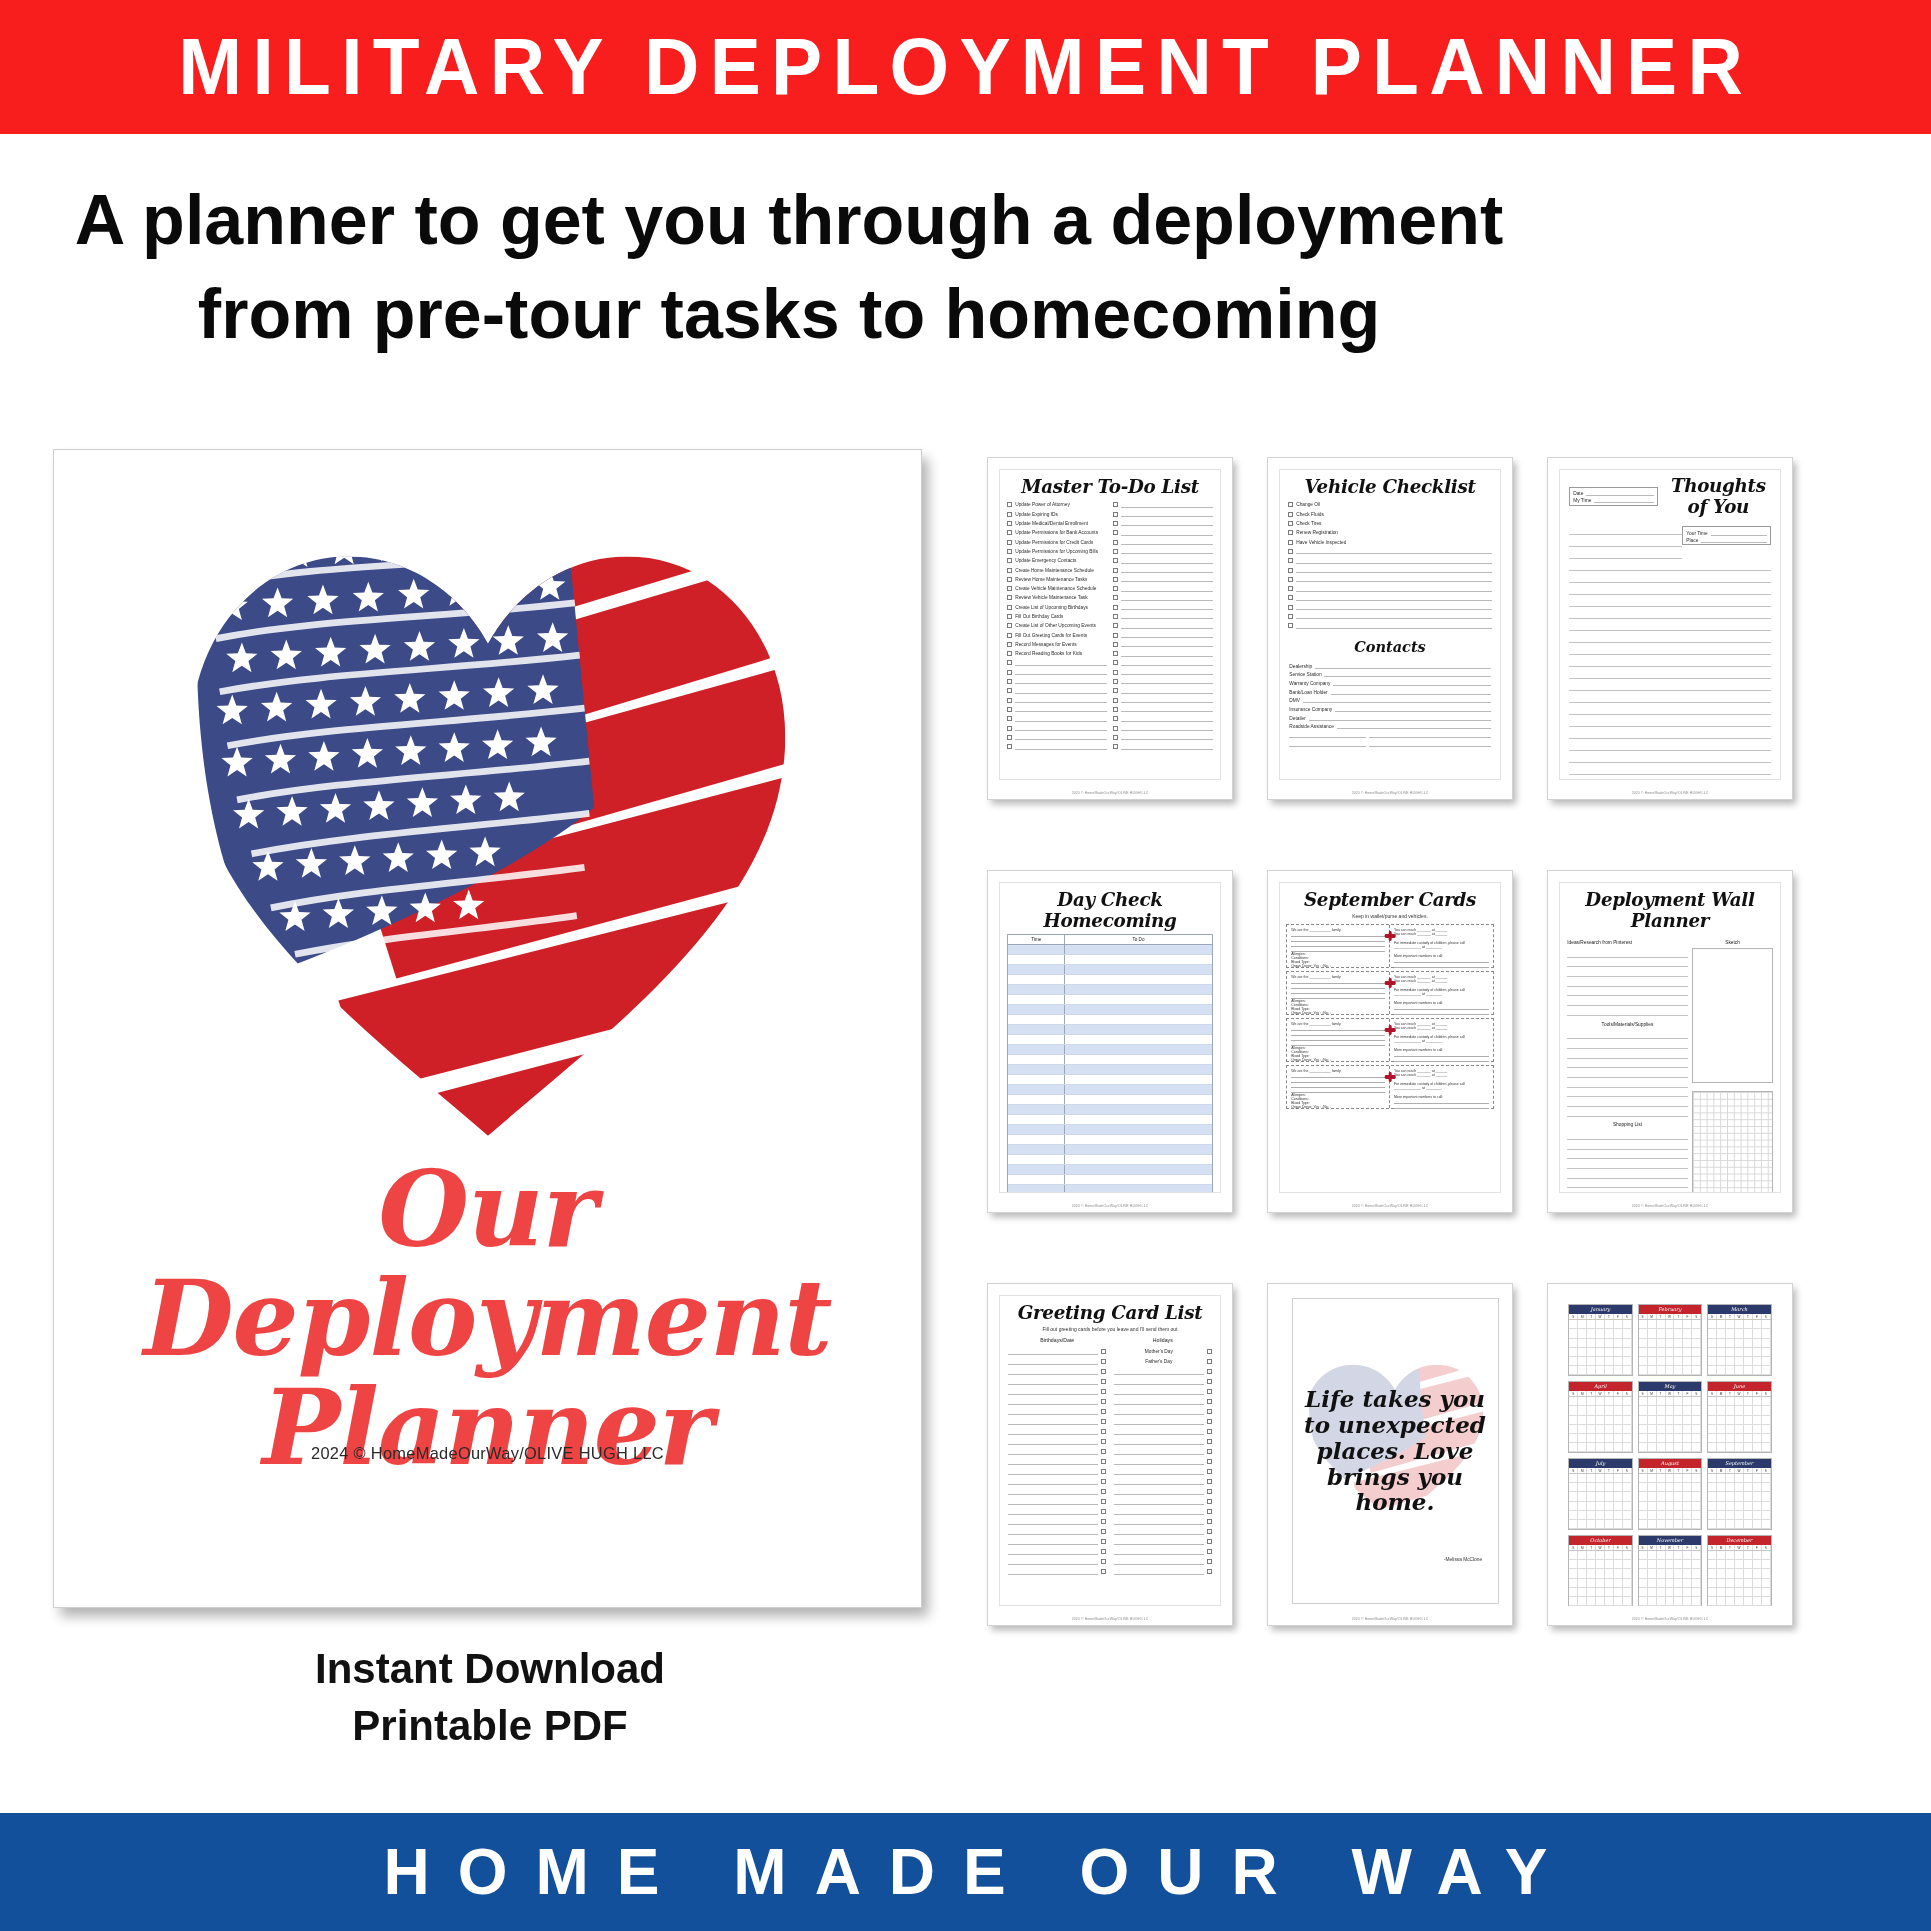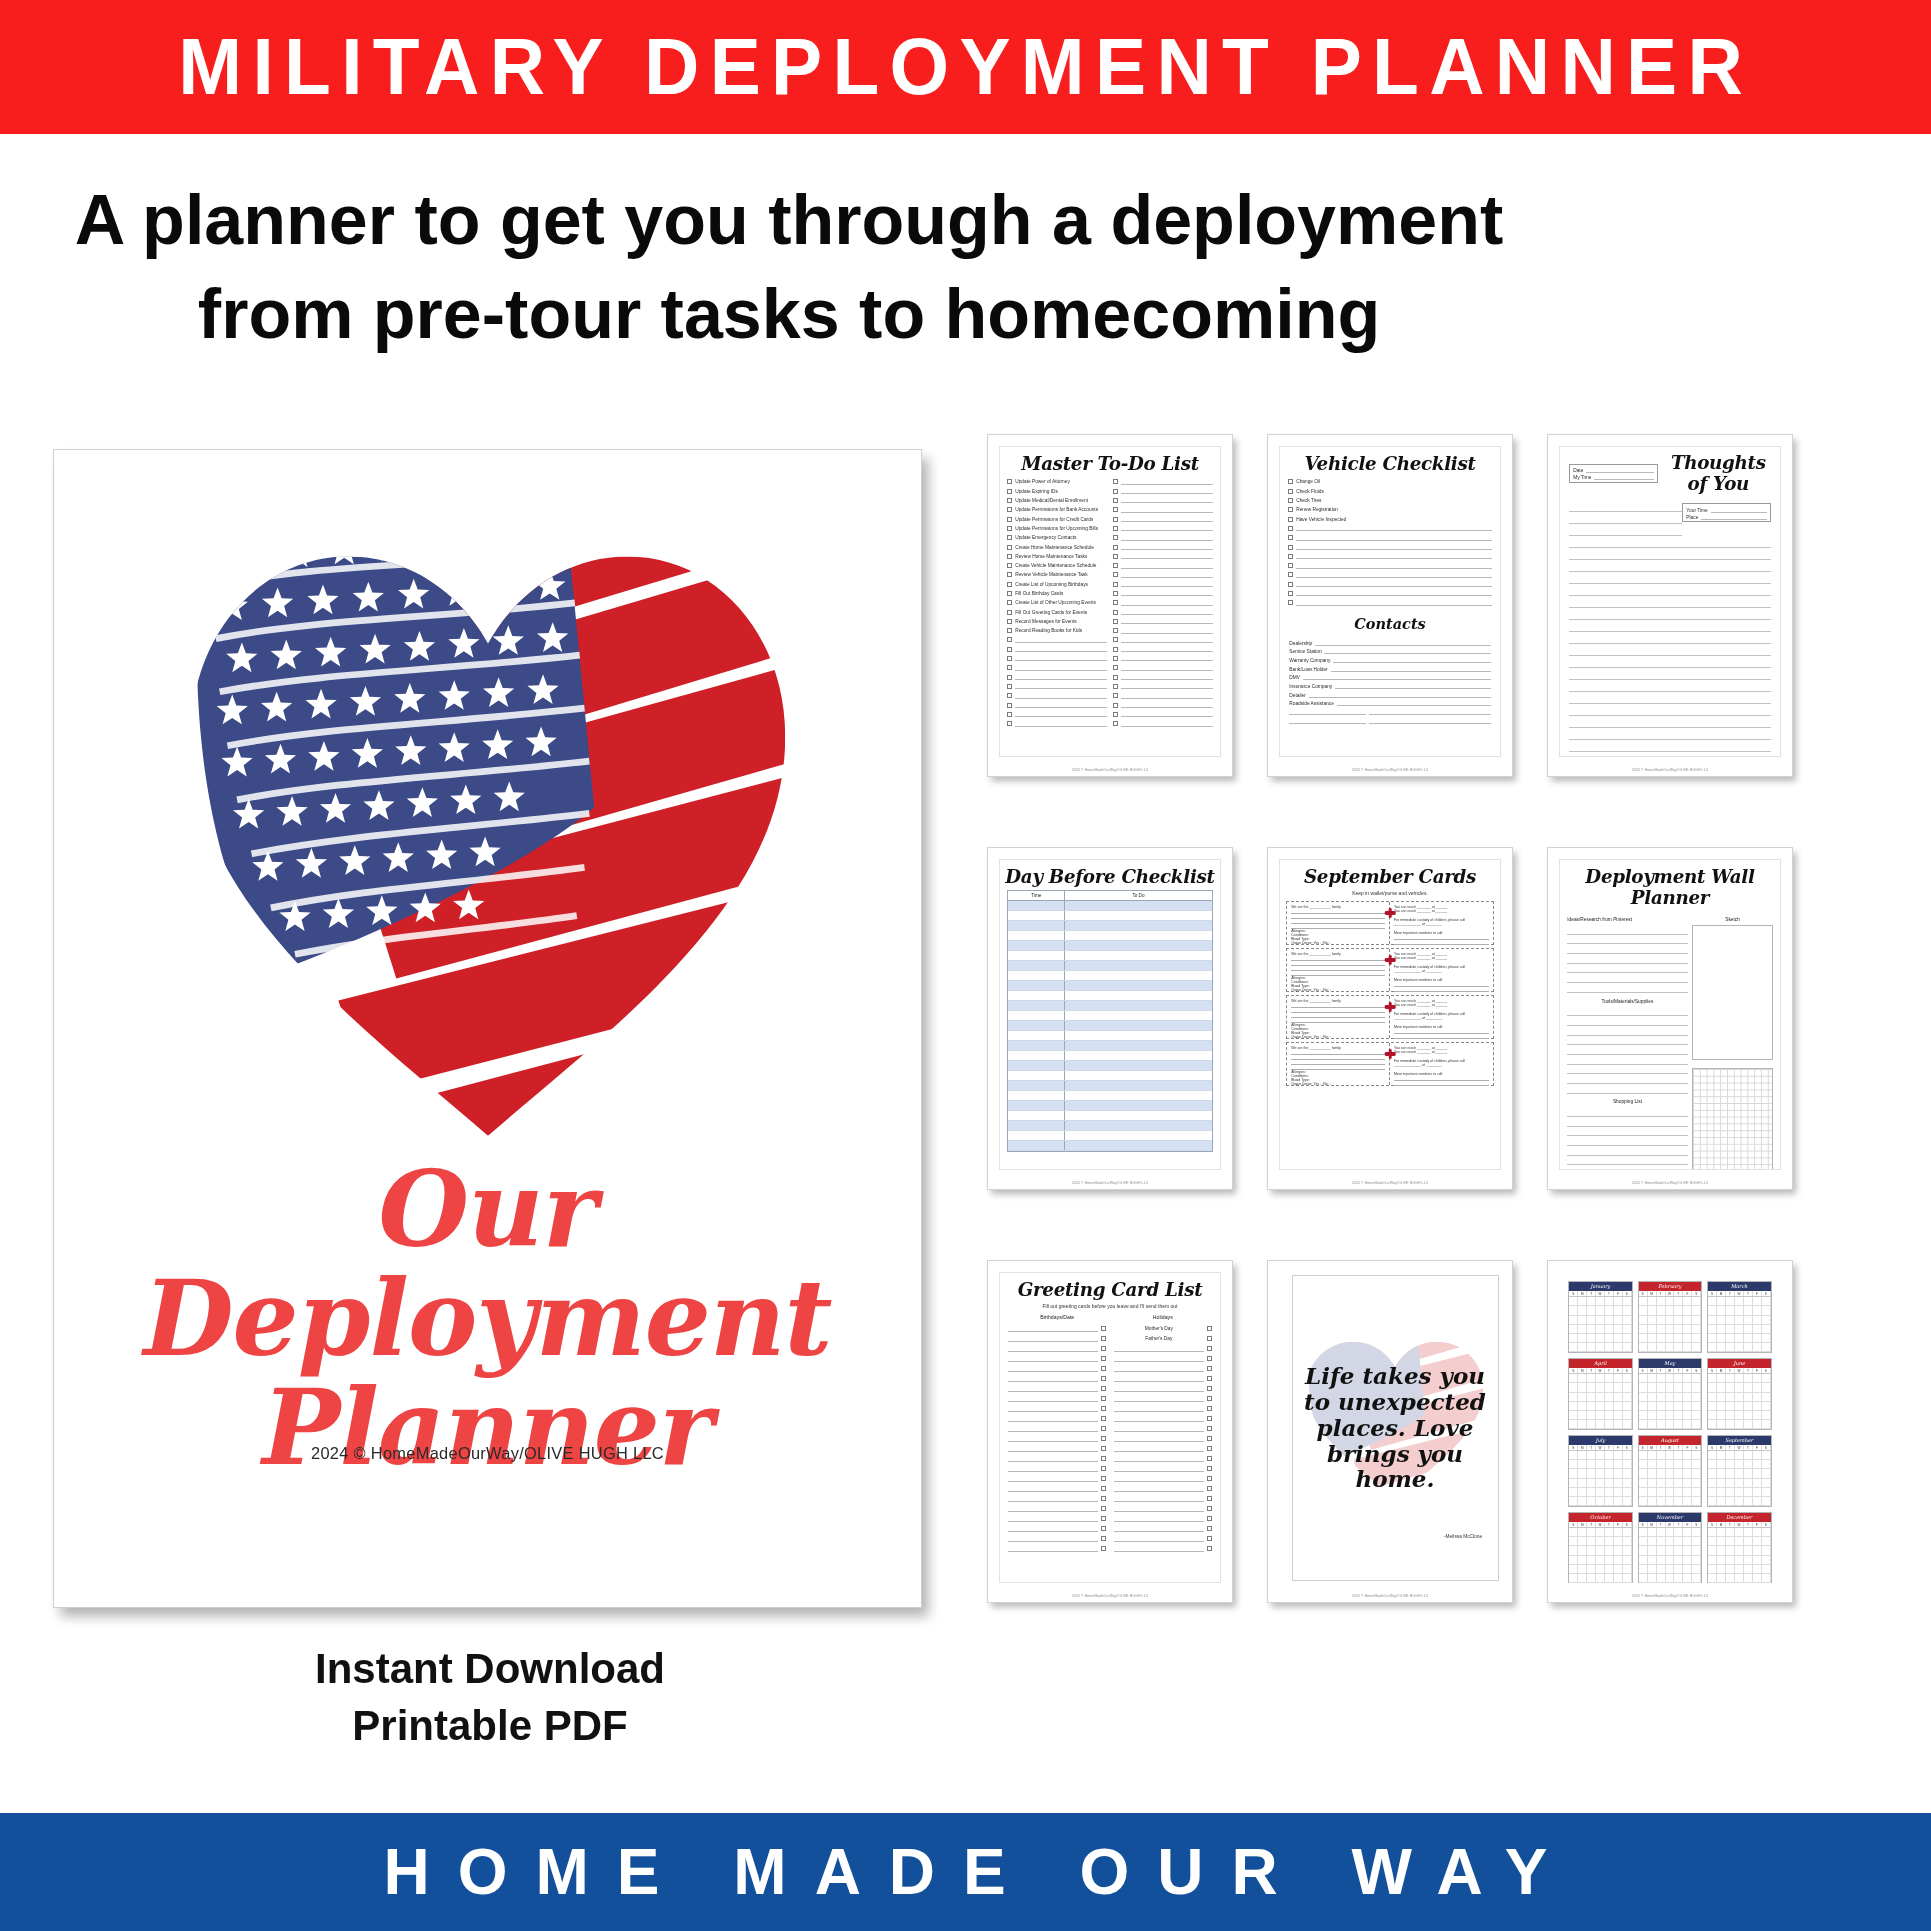--- a/index.html
+++ b/index.html
@@ -72,21 +72,21 @@
     position: absolute; left: 53px; top: 1641px; width: 874px;
     text-align: center; font-size: 42px; font-weight: bold; line-height: 1.35; color: #111;
   }
   .caption-right {
     position: absolute; left: 985px; top: 1728px; width: 830px;
     text-align: center; font-size: 42px; font-weight: bold; color: #111;
   }
 
   
   .thumbs {
-    position: absolute; left: 987px; top: 434px;
+    position: absolute; left: 987px; top: 457px;
     width: 816px; height: 1168px;
     display: grid;
     grid-template-columns: repeat(3, 246px);
     grid-template-rows: repeat(3, 343px);
     column-gap: 34px; row-gap: 70px;
   }
   .thumb {
     position: relative; background: #fff; border: 1px solid #d2d2d2;
     box-shadow: 3.9px 4.8px 6.8px rgba(0,0,0,.28);
     overflow: hidden;
@@ -662,21 +662,21 @@
                 <span class="field-line"></span>
               </div>
           </div>
         </div>
       </div>
       <div class="t-foot">2024 © HomeMadeOurWay/OLIVE HUGH LLC</div>
     </div>
 
     <div class="thumb">
       <div class="thumb-inner">
-        <div class="t-title">Day Before Checklist</div>
+        <div class="t-title">Day Check Homecoming</div>
         <div class="dbh-table">
           <div class="dbh-head">
             <div class="dbh-c1">Time</div>
             <div class="dbh-c2">To Do</div>
           </div>
           <div id="dbh-rows">
               <div class="dbh-row alt">
                 <div class="a"></div>
                 <div class="b"></div>
               </div>

